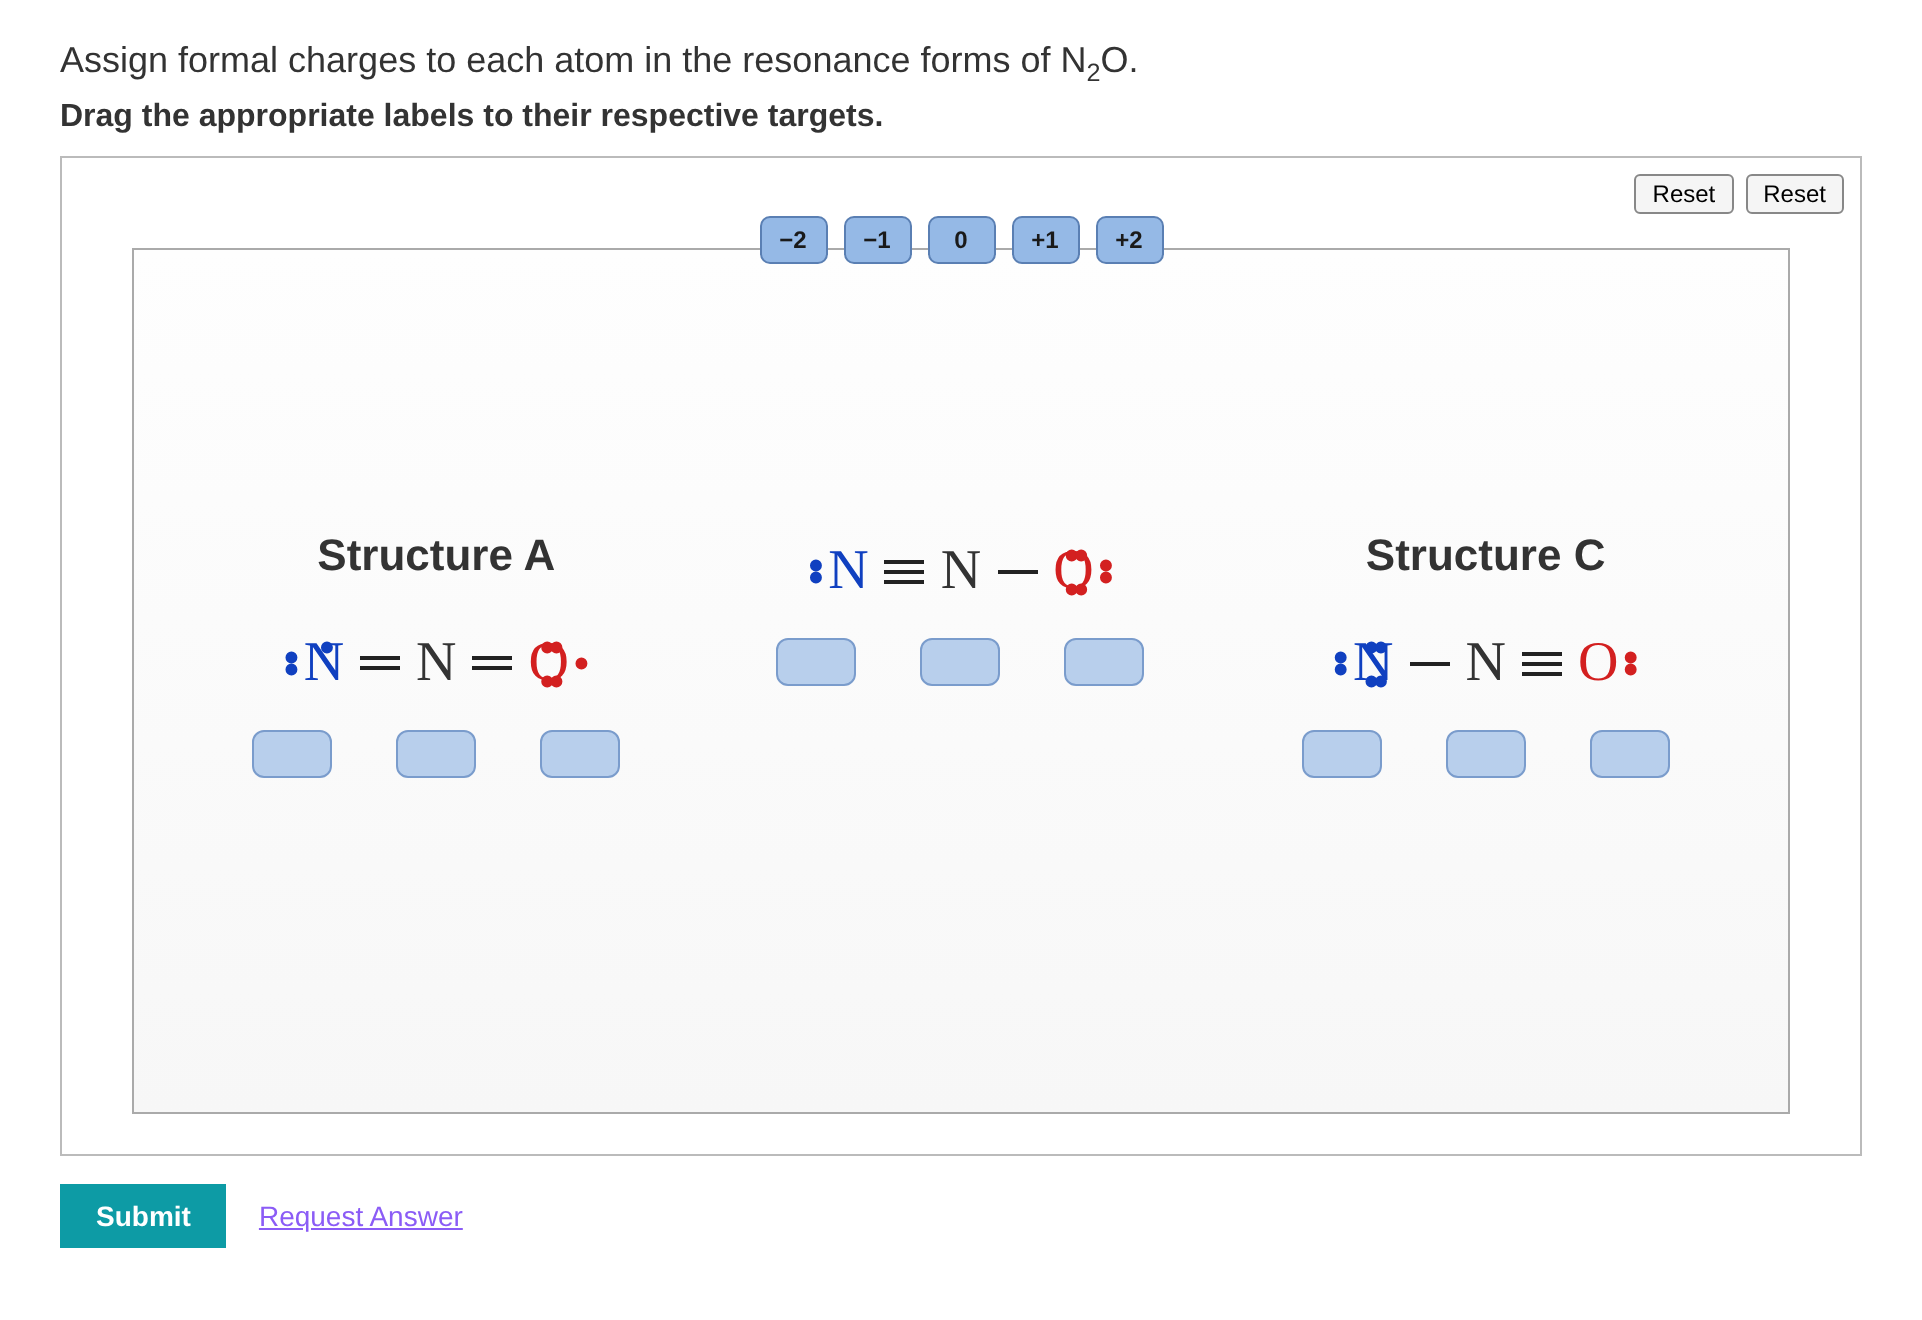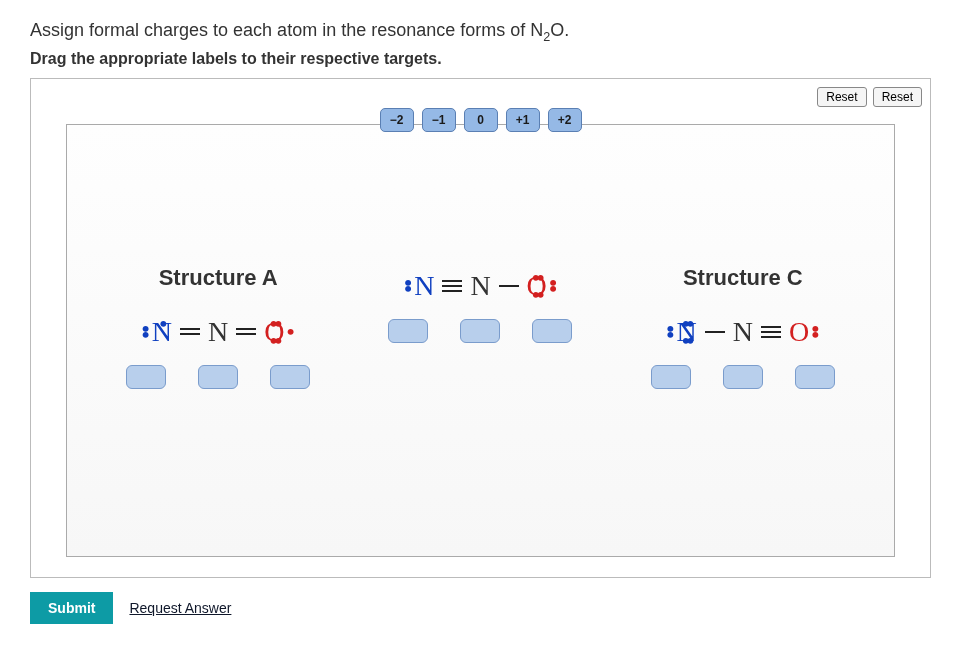--- a/index.html
+++ b/index.html
@@ -110,21 +110,21 @@
     color: #fff;
     border: none;
     padding: 8px 18px;
     font-size: 14px;
     font-weight: bold;
     cursor: pointer;
   }
   .request-link {
     font-size: 14px;
     text-decoration: underline;
-    color: #0f172a;
+    color: #8b5cf6;
     cursor: pointer;
   }
   sub { font-size: 0.7em; }
 </style>
 </head>
 <body>
 
 <div class="question-text">
   <span>Assign formal charges to each atom in the resonance forms of </span><span><span>N</span><sub>2</sub><span>O</span></span><span>.</span>
 </div>

